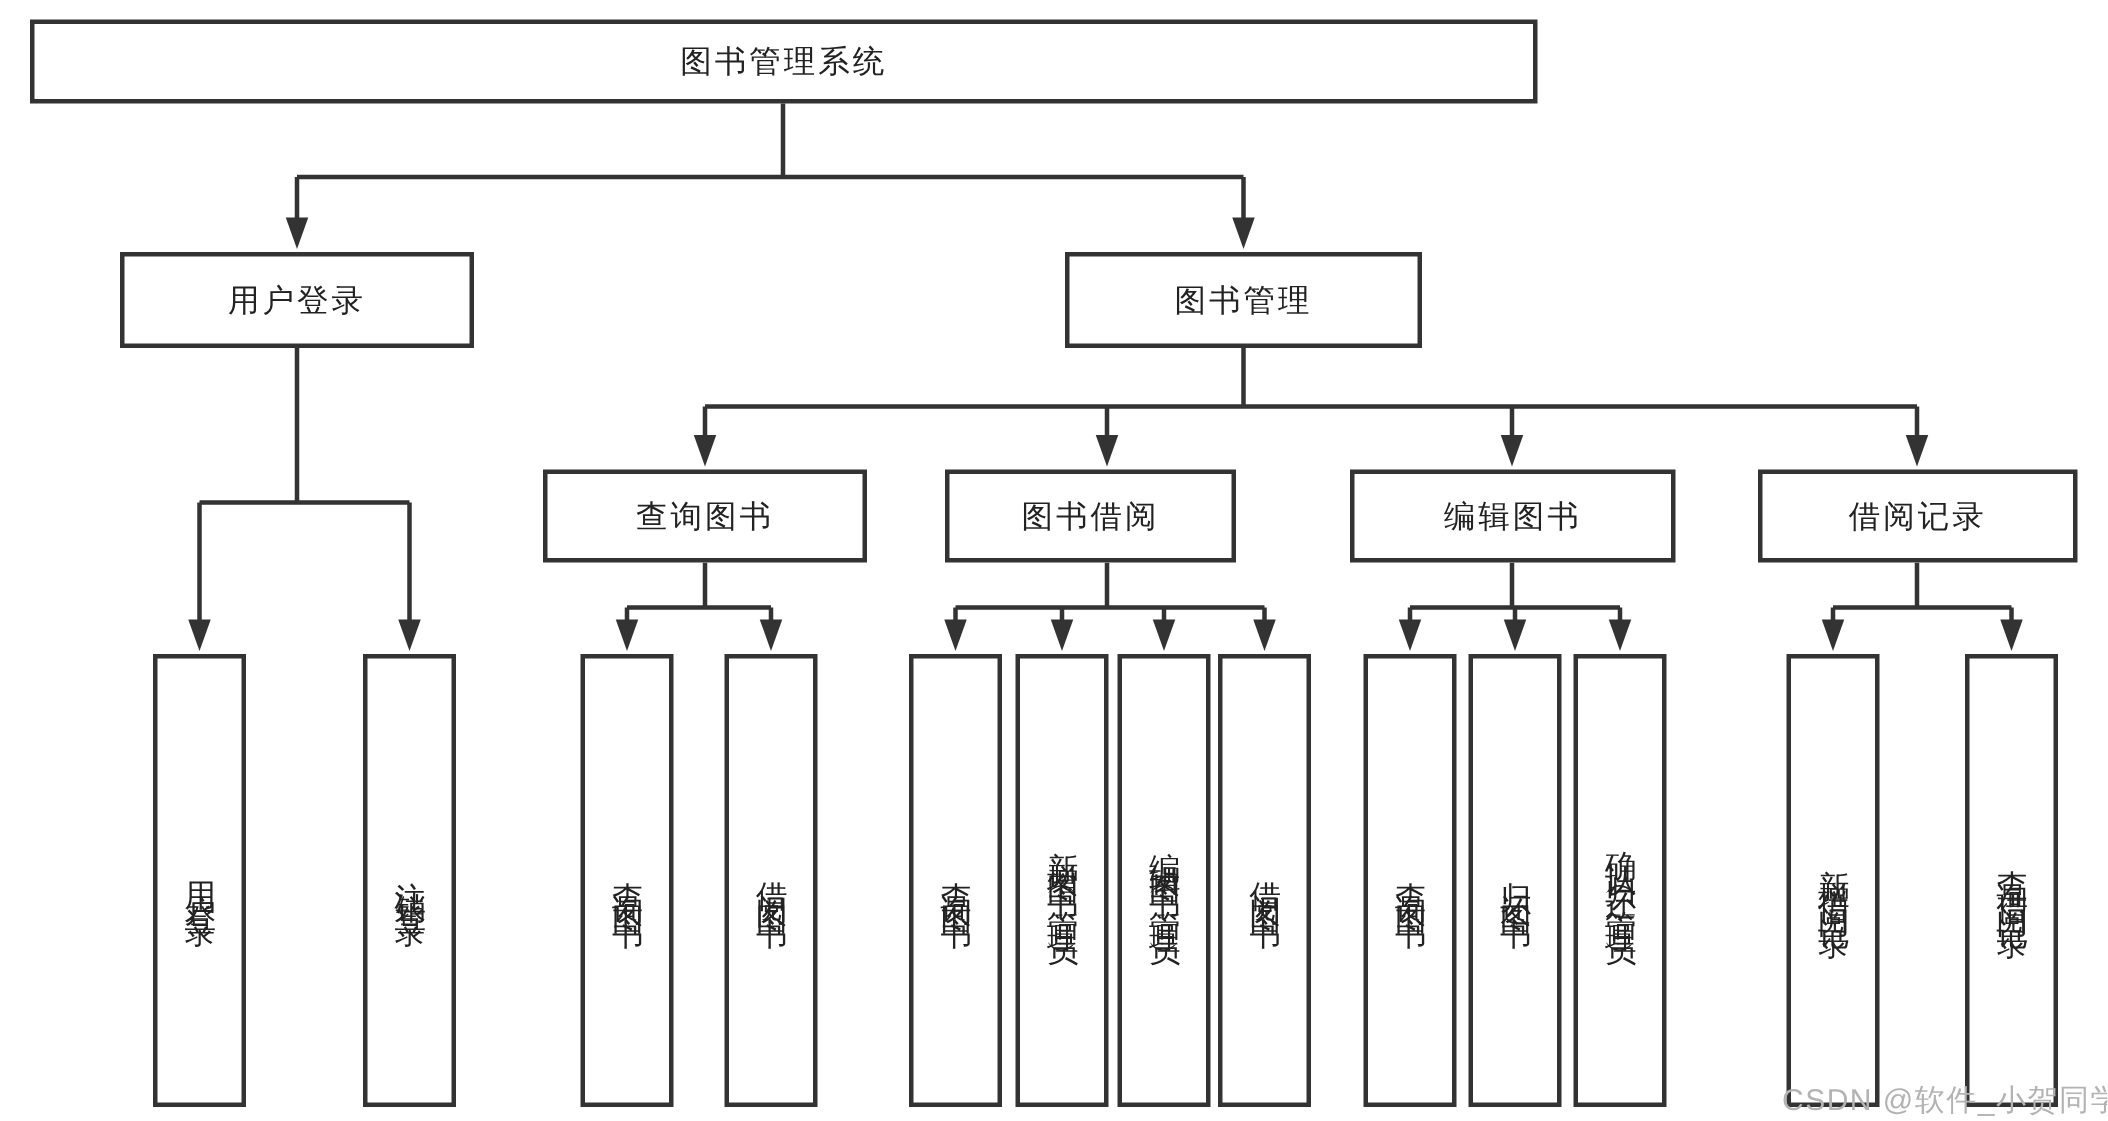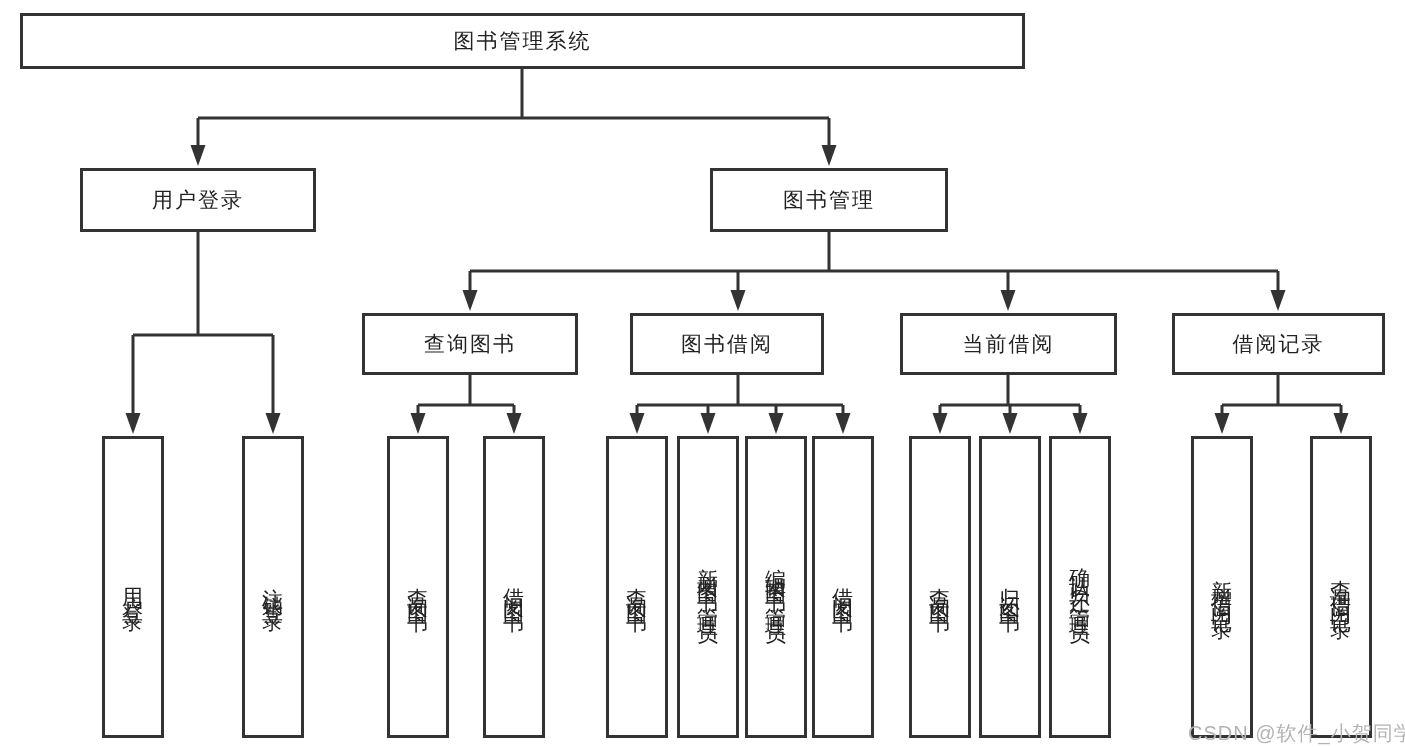--- a/index.html
+++ b/index.html
@@ -69,21 +69,21 @@
     </g>
   </svg>
 
   <div class="box" style="left:20px;top:13px;width:1005px;height:56px;">图书管理系统</div>
 
   <div class="box" style="left:80px;top:168px;width:236px;height:64px;">用户登录</div>
   <div class="box" style="left:710px;top:168px;width:238px;height:64px;">图书管理</div>
 
   <div class="box" style="left:362px;top:313px;width:216px;height:62px;">查询图书</div>
   <div class="box" style="left:630px;top:313px;width:194px;height:62px;">图书借阅</div>
-  <div class="box" style="left:900px;top:313px;width:217px;height:62px;">当前借阅</div>
+  <div class="box" style="left:900px;top:313px;width:217px;height:62px;">编辑图书</div>
   <div class="box" style="left:1172px;top:313px;width:213px;height:62px;">借阅记录</div>
 
   <div class="leaf" style="left:102px;">
     <span class="vtext">用户登录</span>
   </div>
   <div class="leaf" style="left:242px;">
     <span class="vtext">注销登录</span>
   </div>
 
   <div class="leaf" style="left:387px;">

